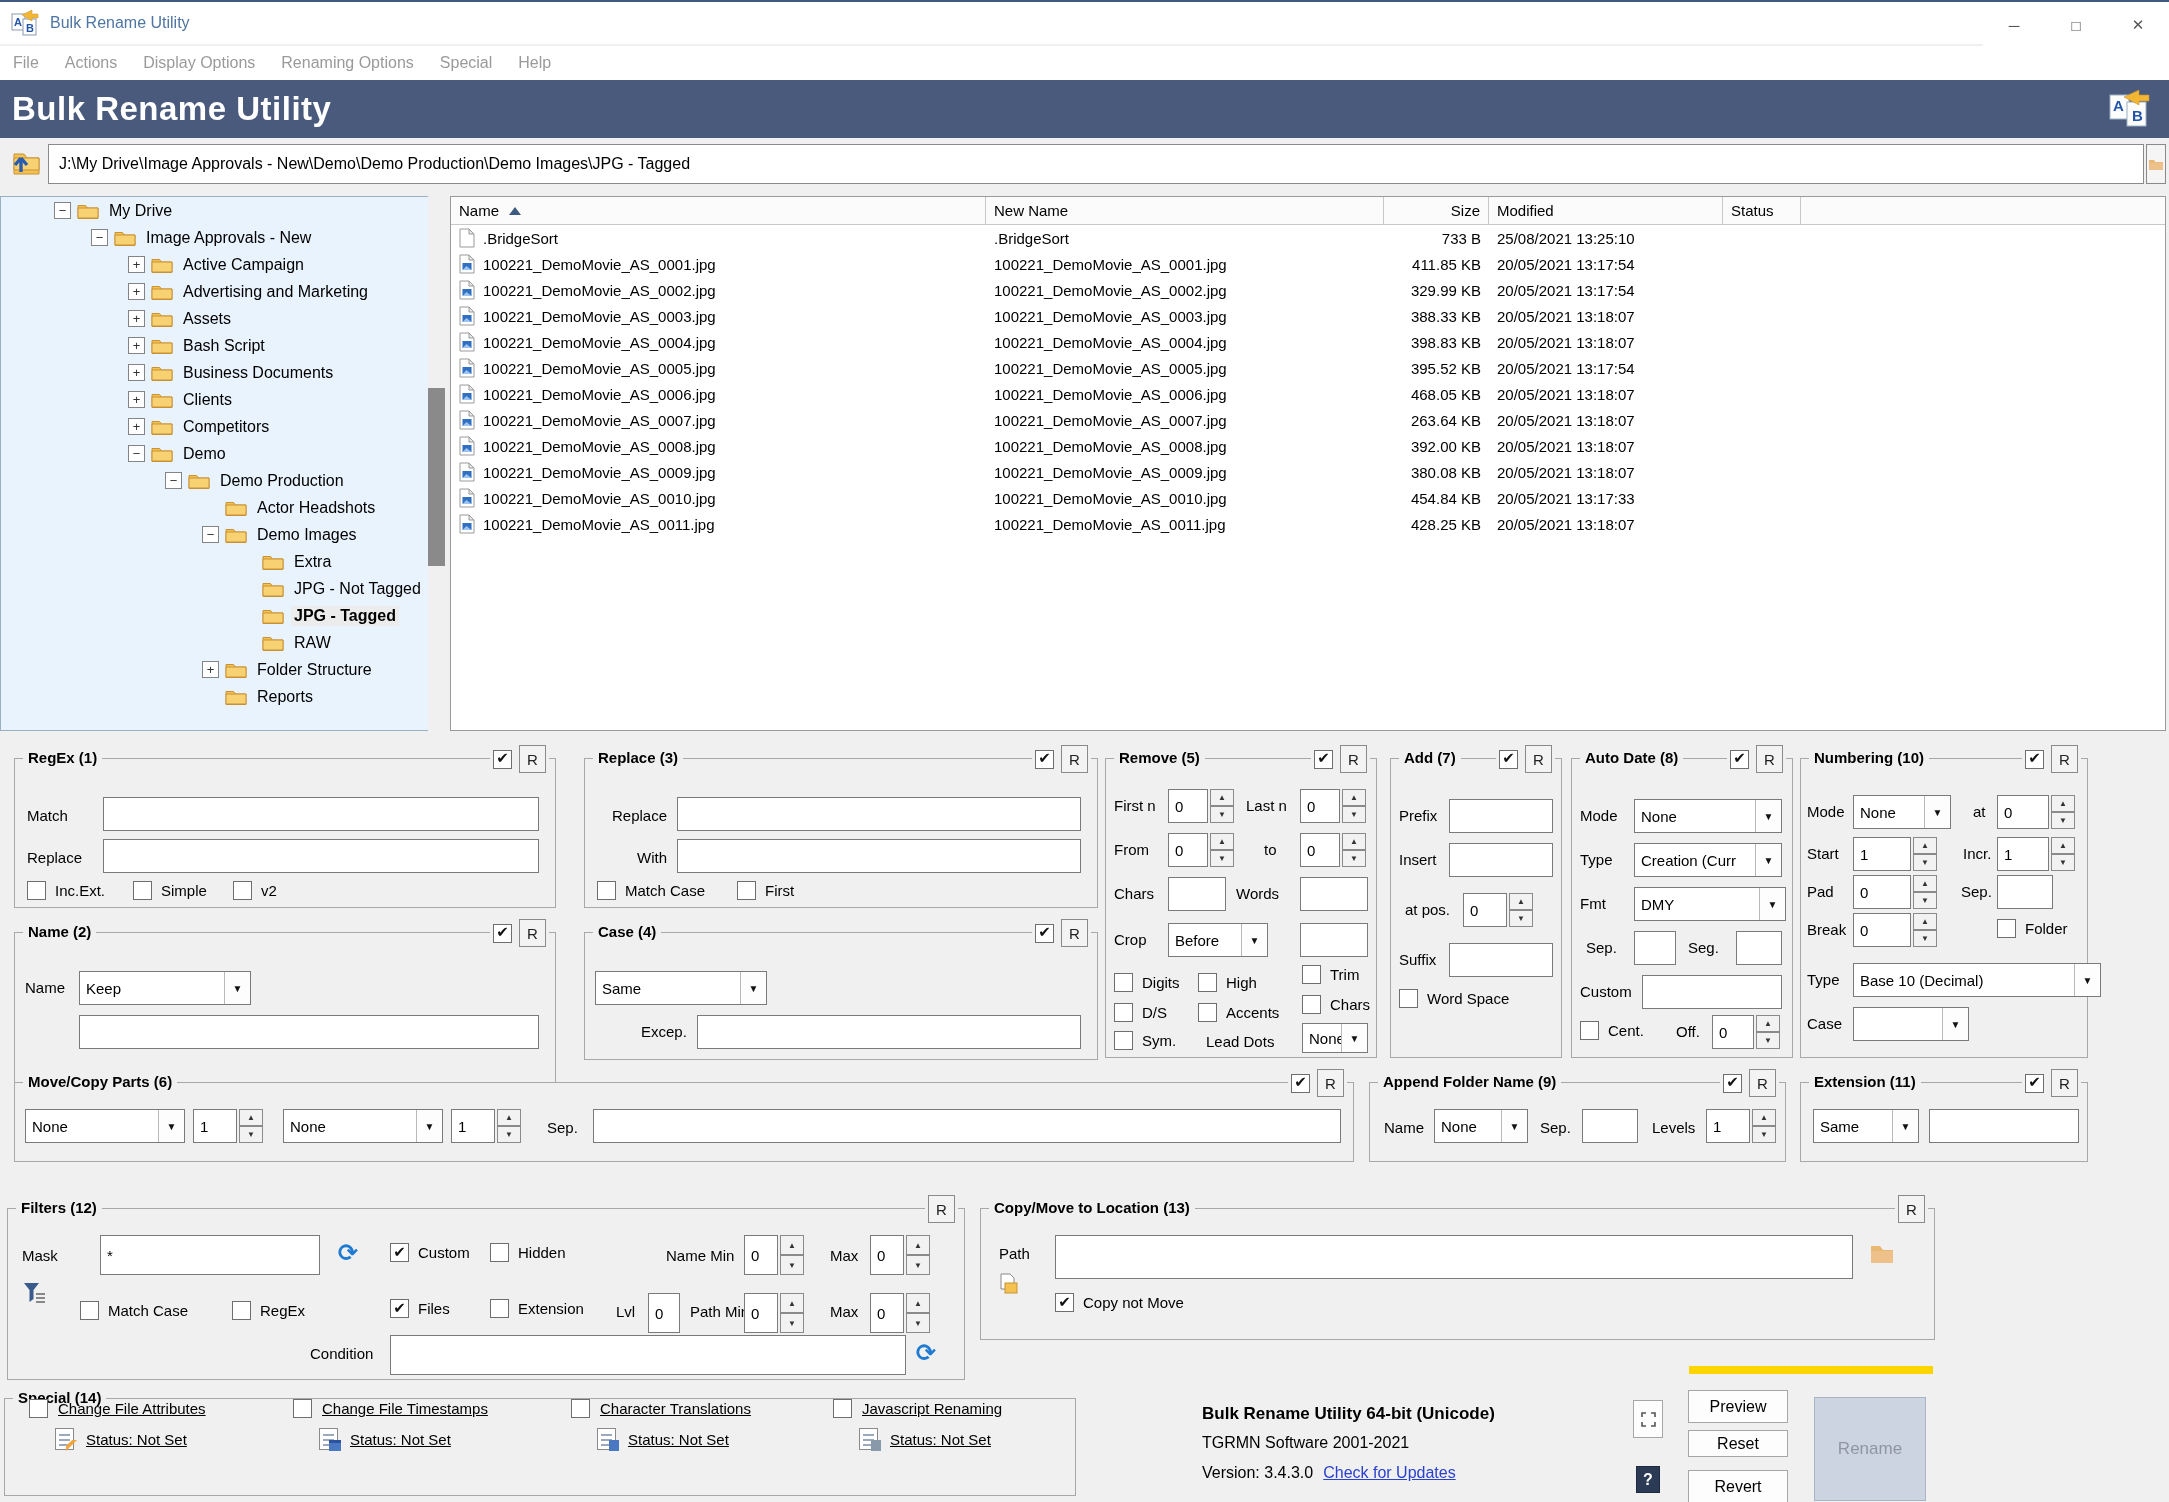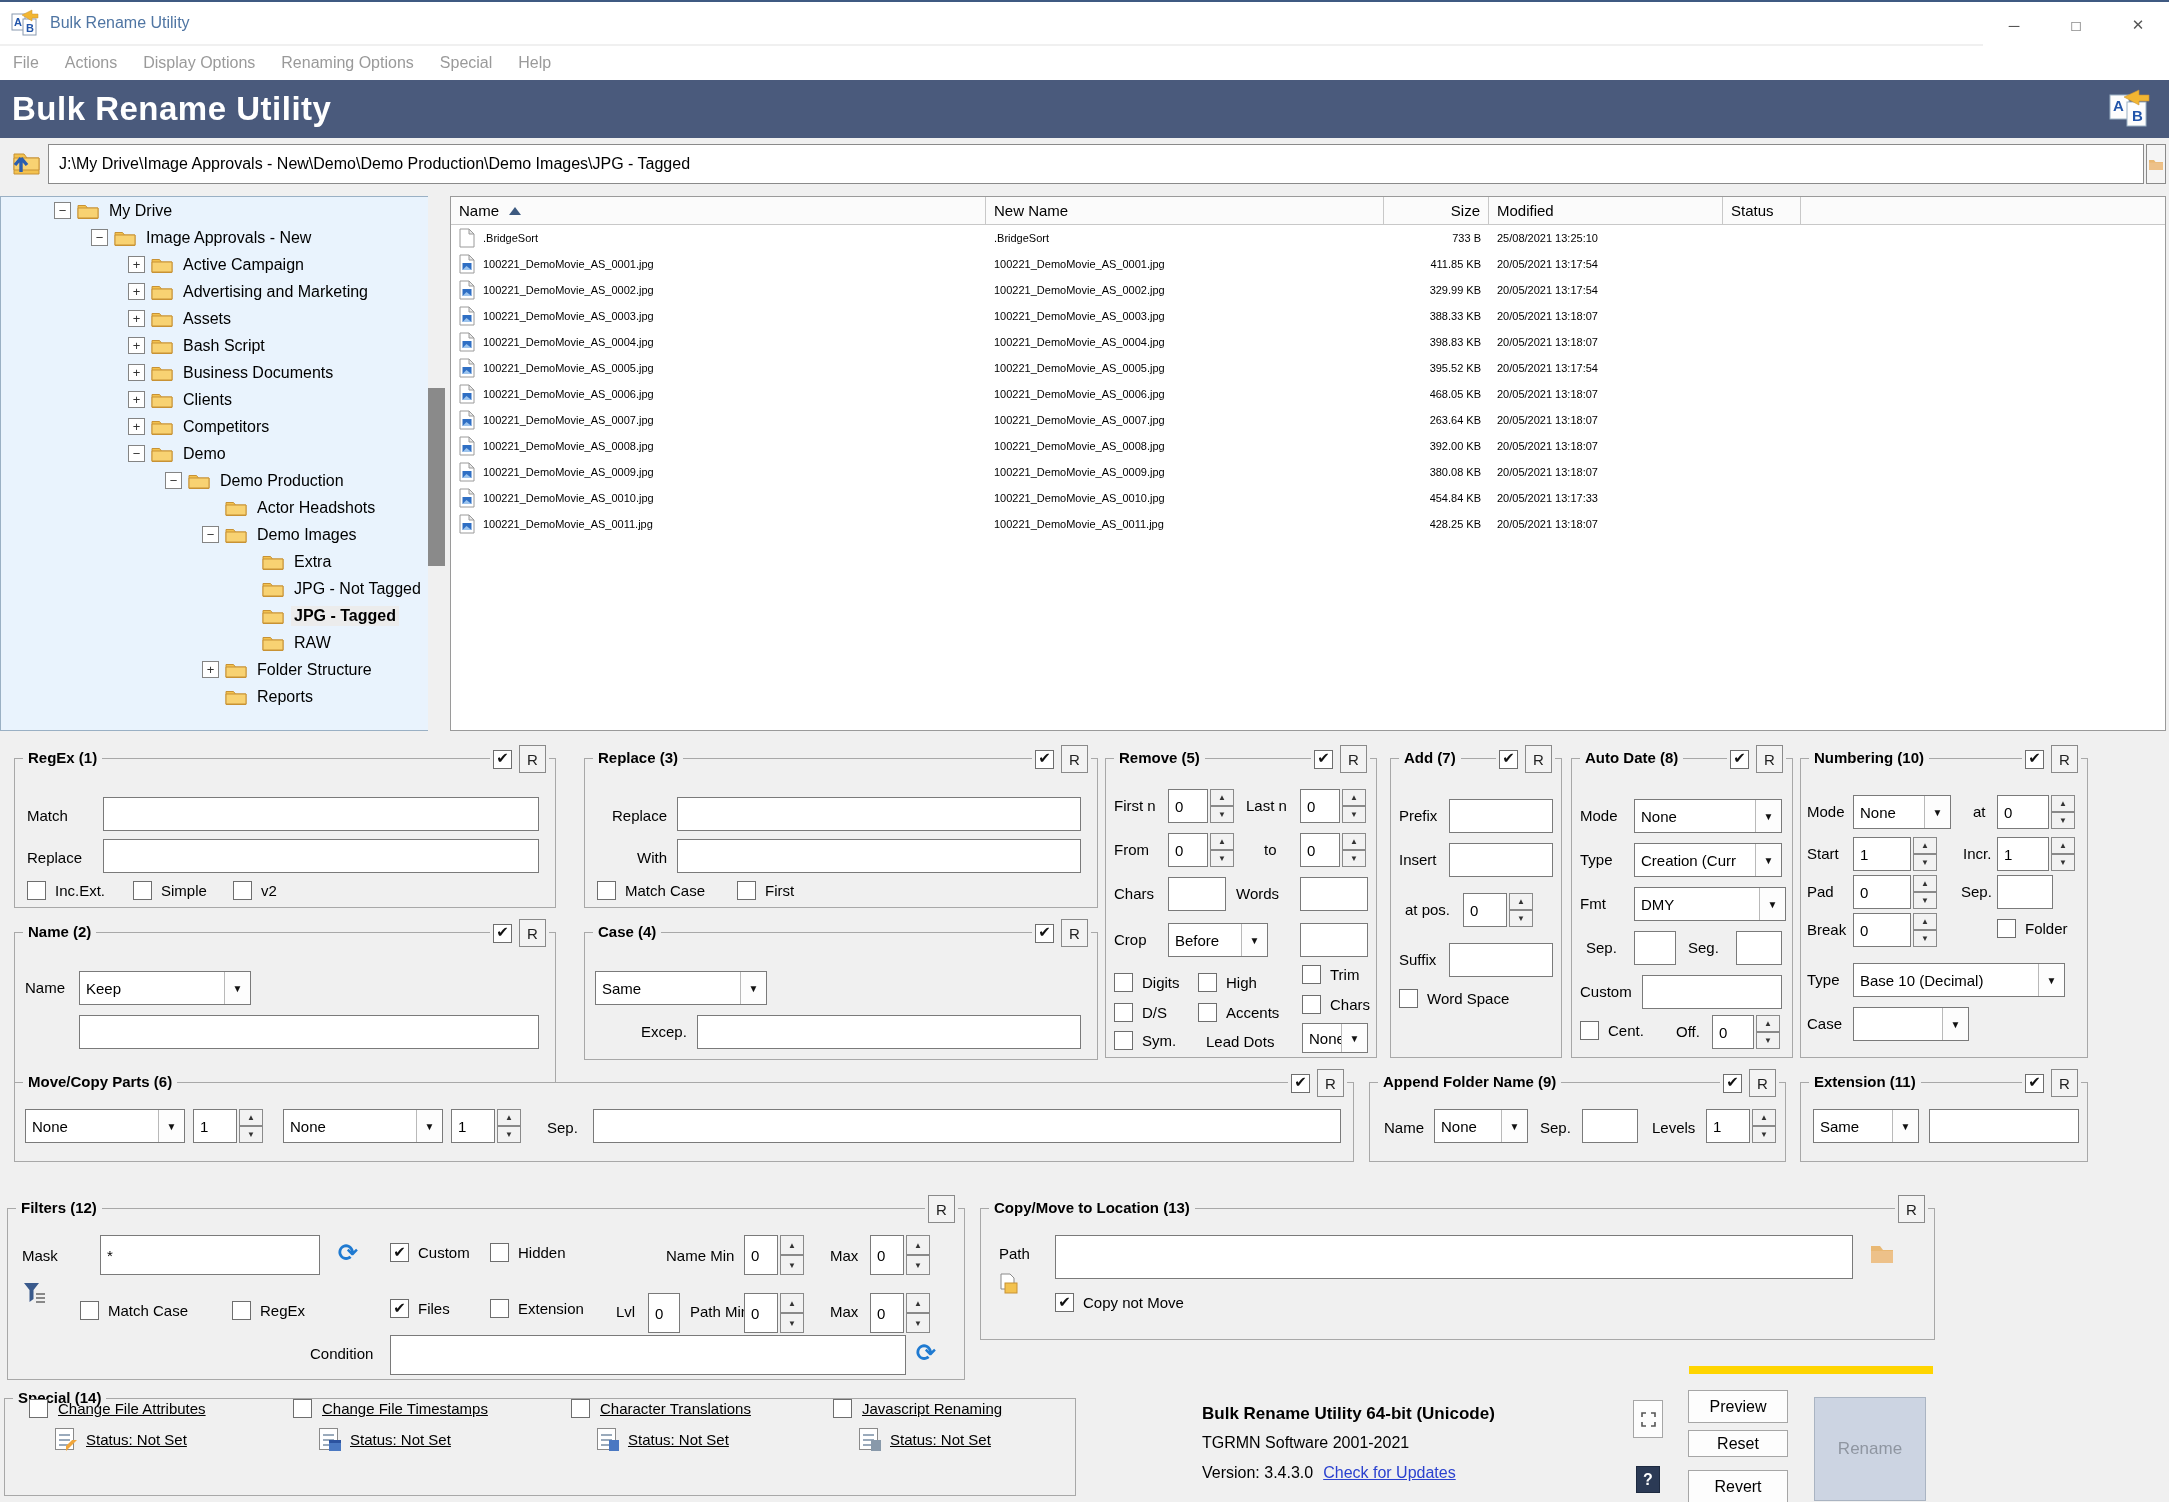--- a/index.html
+++ b/index.html
@@ -38,21 +38,21 @@
   .tree-scroll { position:absolute; right:16px; top:0; width:17px; height:535px; background:#f0f0f0; }
   .tree-thumb { position:absolute; left:0; top:192px; width:17px; height:178px; background:#8a8a8a; }
 
   
   .list-panel { position:absolute; left:450px; top:196px; width:1716px; height:535px; background:#fff; border:1px solid #9a9a9a; }
   .flist-header { position:absolute; left:0; top:0; width:100%; height:28px; background:#fbfbfb; border-bottom:1px solid #c8c8c8; display:flex; font-size:15px; }
   .hcell { border-right:1px solid #c8c8c8; display:flex; align-items:center; padding:0 8px; }
   .hc1 { width:535px; } .hc2 { width:398px; } .hc3 { width:105px; justify-content:flex-end; } .hc4 { width:234px; } .hc5 { width:78px; }
   .sort-arrow { width:0; height:0; border-left:6px solid transparent; border-right:6px solid transparent; border-bottom:8px solid #3d5a80; margin-left:10px; }
   .flist-body { position:absolute; left:0; top:28px; width:100%; }
-  .flist-row { height:26px; display:flex; align-items:center; font-size:11px; }
+  .flist-row { height:26px; display:flex; align-items:center; font-size:15px; }
   .cell { padding:0 8px; overflow:hidden; white-space:nowrap; display:flex; align-items:center; }
   .c1 { width:535px; } .c2 { width:398px; } .c3 { width:105px; justify-content:flex-end; } .c4 { width:234px; } .c5 { width:78px; }
   .fico { display:inline-flex; margin-right:8px; flex:none; }
 
   
   .gb { position:absolute; border:1px solid #a8a8a8; background:#f0f0f0; }
   .gb-title { position:absolute; top:-10px; left:8px; background:#f0f0f0; padding:0 5px; font-weight:bold; font-size:15px; white-space:nowrap; }
   .gb-ctl { position:absolute; top:-14px; right:6px; display:flex; gap:7px; align-items:center; background:#f0f0f0; padding:0 3px; }
   .rbtn { width:27px; height:28px; border:1px solid #8a8a8a; background:#f3f3f3; font-size:15px; color:#222; font-family:inherit; }
   .cb { width:19px; height:19px; background:#fff; border:1px solid #6e6e6e; display:inline-flex; align-items:center; justify-content:center; flex:none; }
@@ -893,21 +893,21 @@
   <input class="inp abs" style="left: 52px; top: 154px; width: 58px;" value="0">
   <span class="spin abs" style="left:112px; top:154px">
       <i class="up"></i>
       <i class="dn"></i>
     </span>
   <span class="cbg abs" style="left:196px; top:160px">
       <span class="cb"></span>
       <span>Folder</span>
     </span>
   <span class="lbl abs" style="left:6px; top:212px">Type</span>
-  <span class="dd abs" style="left:52px; top:204px; width:212px">
+  <span class="dd abs" style="left:52px; top:204px; width:248px">
       <span class="dd-val">Base 10 (Decimal)</span>
       <i class="dd-btn"></i>
     </span>
   <span class="lbl abs" style="left:6px; top:256px">Case</span>
   <span class="dd abs" style="left:52px; top:248px; width:116px">
       <span class="dd-val"></span>
       <i class="dd-btn"></i>
     </span>
 </div>
 

